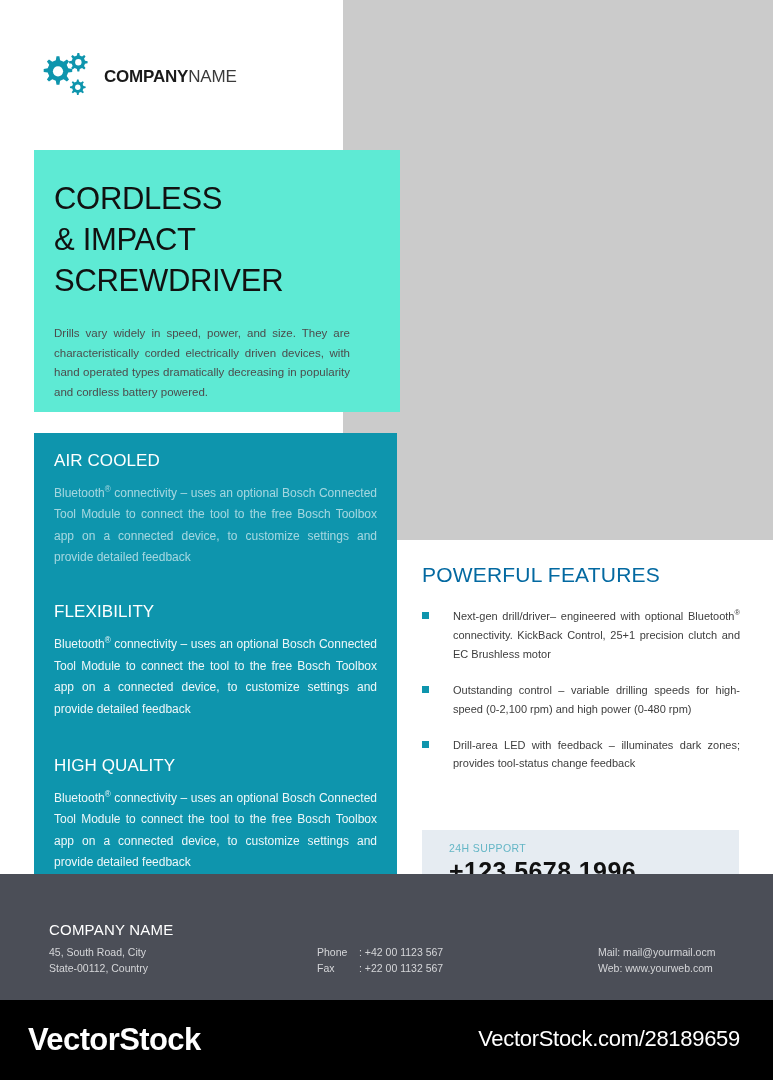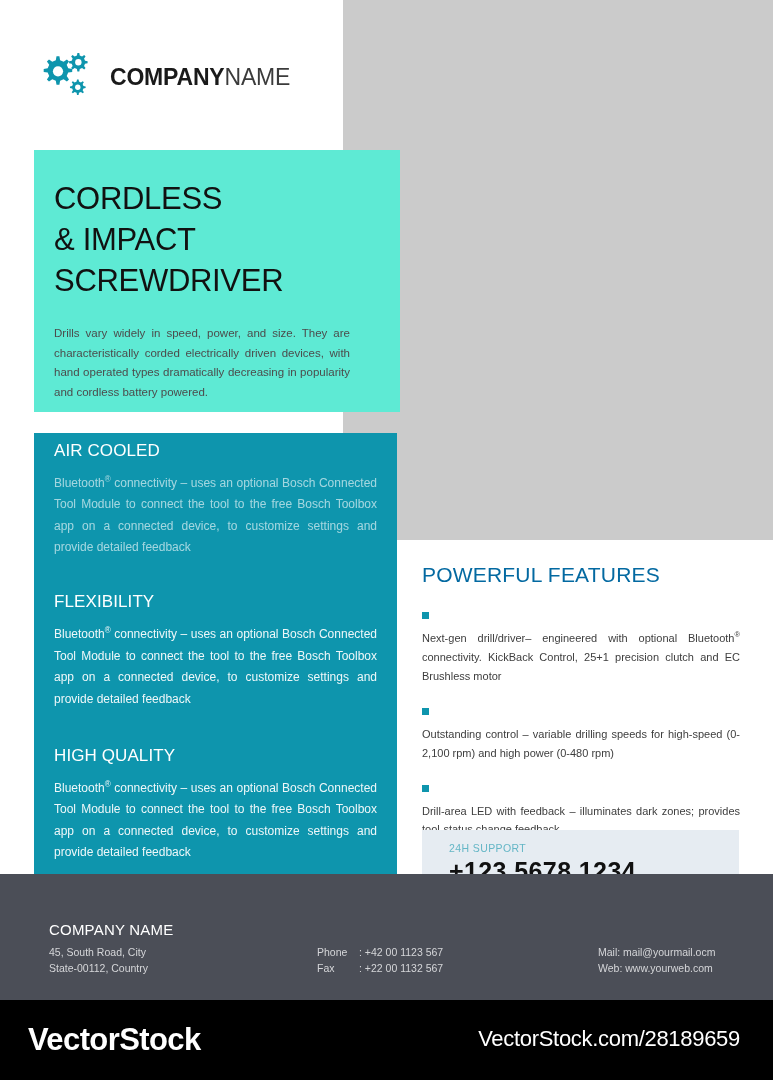--- a/index.html
+++ b/index.html
@@ -40,25 +40,24 @@
   .logo-row {
     position: absolute;
     left: 36px;
     top: 52px;
     display: flex;
     align-items: center;
     gap: 14px;
   }
   .logo-mark { width: 54px; height: 50px; display: block; }
   .logo-text {
-    font-size: 23px;
+    font-size: 17px;
     letter-spacing: -0.2px;
     color: #1a1a1a;
     white-space: nowrap;
-    margin-left: 6px;
   }
   .logo-text .b { font-weight: 700; }
   .logo-text .l { font-weight: 400; color: #3b3b3b; }
 
   
   .headline-box {
     position: absolute;
     left: 34px;
     top: 150px;
     width: 366px;
@@ -86,21 +85,21 @@
 
   
   .teal-col {
     position: absolute;
     left: 34px;
     top: 433px;
     width: 363px;
     height: 470px;
     background: #0e95ad;
     box-sizing: border-box;
-    padding: 8px 20px 0 20px;
+    padding: 18px 20px 0 20px;
   }
   .teal-block { margin-bottom: 26px; }
   .teal-block:last-child { margin-bottom: 0; }
   .teal-h {
     font-size: 17px;
     font-weight: 400;
     color: #ffffff;
     margin: 0 0 12px 0;
     letter-spacing: 0.1px;
   }
@@ -126,23 +125,22 @@
   }
   .features-title {
     margin: 0 0 20px 0;
     font-size: 21px;
     font-weight: 400;
     color: #0369a1;
     letter-spacing: 0.2px;
   }
   .feature-item {
     display: flex;
-    gap: 10px;
+    gap: 24px;
     margin-bottom: 17px;
-    flex-direction: column;
   }
   .feature-bullet {
     width: 7px;
     height: 7px;
     background: #0e95ad;
     flex: 0 0 auto;
     margin-top: 5px;
   }
   .feature-text {
     font-size: 11px;
@@ -309,21 +307,21 @@
     </div>
 
     <div class="feature-item">
       <span class="feature-bullet"></span>
       <p class="feature-text"><span>Drill-area LED with feedback – illuminates dark zones; provides tool-status change feedback</span><sup></sup><span></span></p>
     </div>
   </div>
 
   <div class="support-box">
     <p class="support-label">24H SUPPORT</p>
-    <p class="support-number">+123 5678 1234</p>
+    <p class="support-number">+123 5678 1996</p>
   </div>
 
   <div class="footer">
     <div class="footer-company">COMPANY NAME</div>
     <div class="footer-address">
       <span>45, South Road, City</span><br>
       <span>State-00112, Country</span>
     </div>
     <div class="footer-contact">
       <span class="lbl">Phone</span><span>: +42 00 1123 567</span><br>

